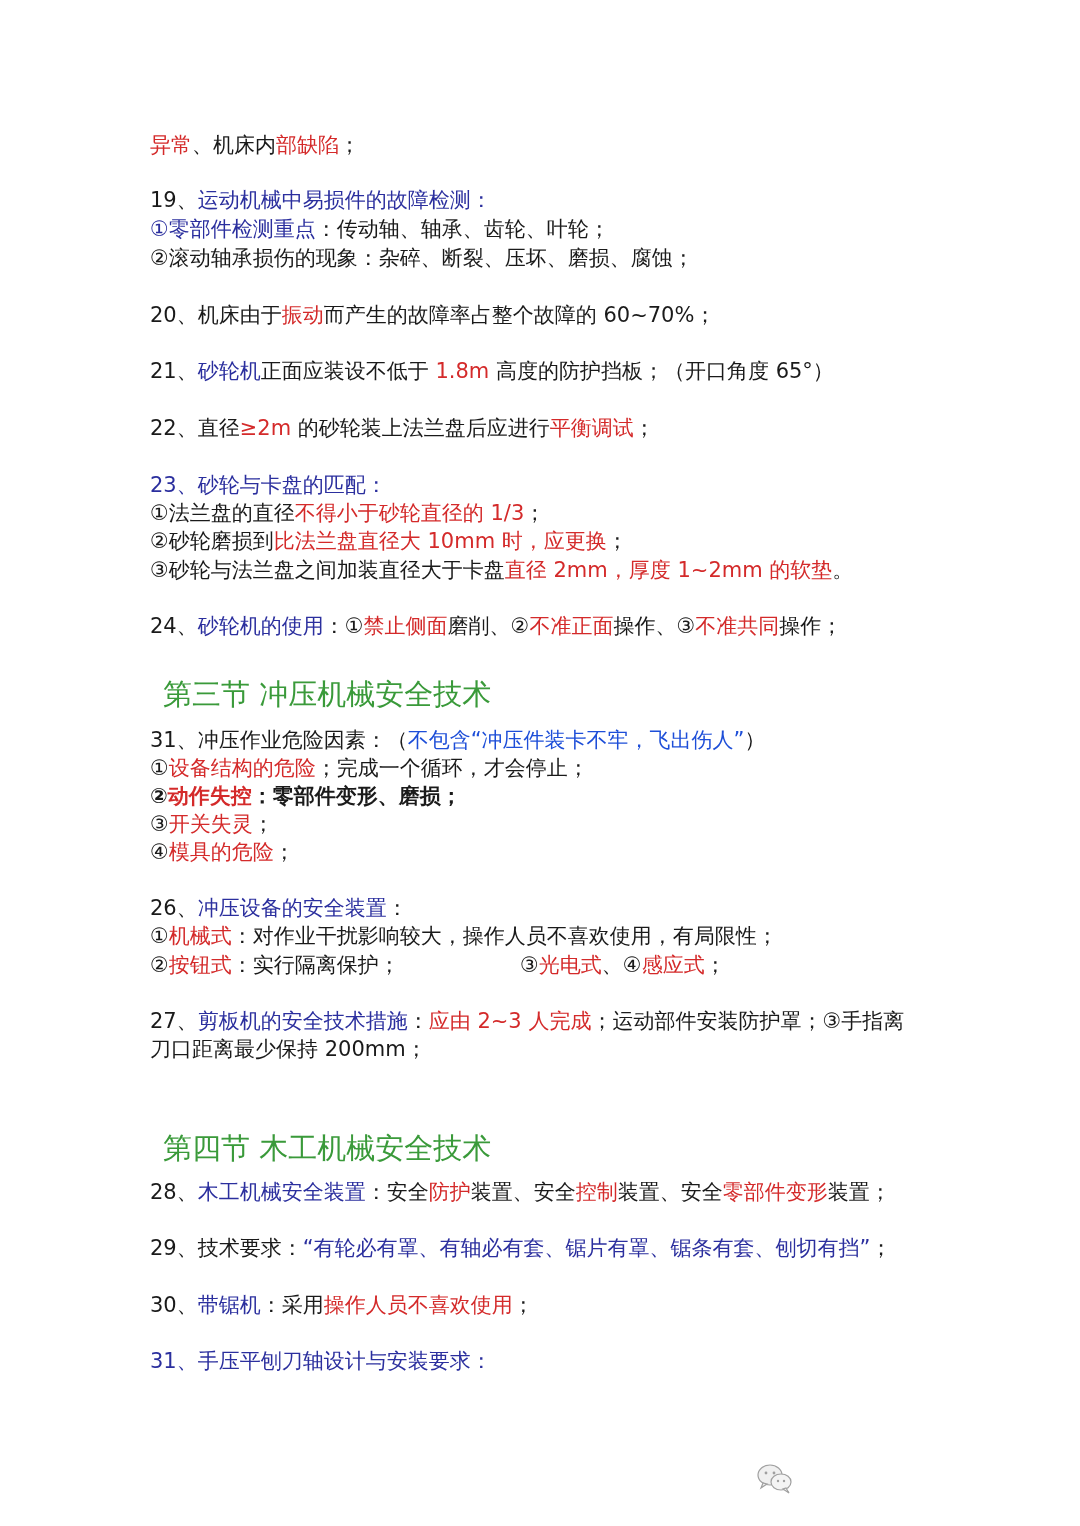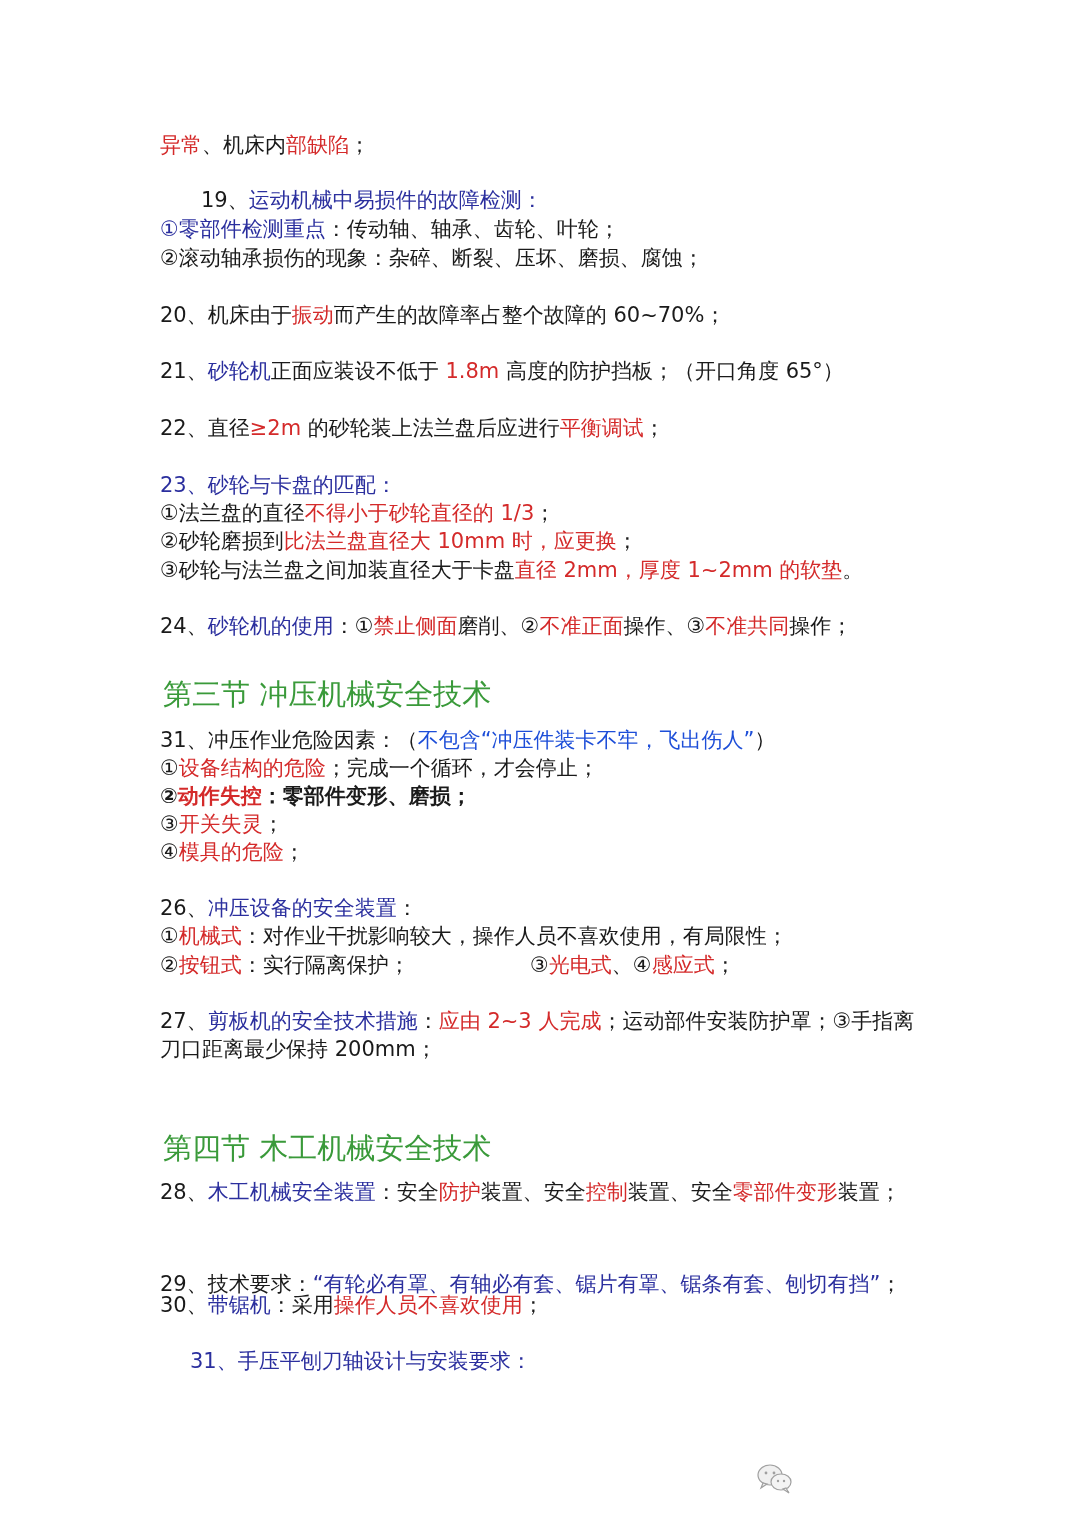--- a/index.html
+++ b/index.html
@@ -2,21 +2,21 @@
 <html><head>
   <meta charset="utf-8">
   <style>
     html, body { margin: 0; padding: 0; background: #ffffff; }
     body {
       width: 1080px; height: 1526px; position: relative; overflow: hidden;
       font-family: "DejaVu Sans", "Liberation Sans", sans-serif;
       color: #1a1a1a;
     }
     .line {
-      position: absolute; left: 160px; white-space: nowrap;
+      position: absolute; left: 150px; white-space: nowrap;
       font-size: 21px; line-height: 28px; height: 28px; text-align: center;
     }
     .line span { white-space: pre; }
     .c-black { color: #1a1a1a; }
     .c-red { color: #d42a2a; }
     .c-blue { color: #2b2f9e; }
     .c-green { color: #1d4ed8; }
     .section-title {
       position: absolute; left: 163px; white-space: nowrap;
       font-size: 29px; line-height: 36px; color: #3a9a3a;
@@ -27,21 +27,21 @@
       color: #e9e9e9; font-size: 27px;
       text-shadow: -1px -1px 0 #9a9a9a, 1px 1px 0 #ffffff;
     }
     .watermark svg { display: block; }
   </style>
 </head>
 <body>
 
 <div id="doc">
     <div class="line" style="top: 131px;"><span class="c-red">异常</span><span class="c-black">、机床内</span><span class="c-red">部缺陷</span><span class="c-black">；</span></div>
-    <div class="line" style="top: 186px; margin-left: 41px;"><span class="c-black">19、</span><span class="c-blue">运动机械中易损件的故障检测：</span></div>
+    <div class="line" style="top: 186px;"><span class="c-black">19、</span><span class="c-blue">运动机械中易损件的故障检测：</span></div>
     <div class="line" style="top: 215px;"><span class="c-blue">①零部件检测重点</span><span class="c-black">：传动轴、轴承、齿轮、叶轮；</span></div>
     <div class="line" style="top: 244px;"><span class="c-black">②滚动轴承损伤的现象：杂碎、断裂、压坏、磨损、腐蚀；</span></div>
     <div class="line" style="top: 301px;"><span class="c-black">20、机床由于</span><span class="c-red">振动</span><span class="c-black">而产生的故障率占整个故障的 60~70%；</span></div>
     <div class="line" style="top: 357px;"><span class="c-black">21、</span><span class="c-blue">砂轮机</span><span class="c-black">正面应装设不低于 </span><span class="c-red">1.8m</span><span class="c-black"> 高度的防护挡板；（开口角度 65°）</span></div>
     <div class="line" style="top: 414px;"><span class="c-black">22、直径</span><span class="c-red">≥2m</span><span class="c-black"> 的砂轮装上法兰盘后应进行</span><span class="c-red">平衡调试</span><span class="c-black">；</span></div>
     <div class="line" style="top: 471px;"><span class="c-blue">23、砂轮与卡盘的匹配：</span></div>
     <div class="line" style="top: 499px;"><span class="c-black">①法兰盘的直径</span><span class="c-red">不得小于砂轮直径的 1/3</span><span class="c-black">；</span></div>
     <div class="line" style="top: 527px;"><span class="c-black">②砂轮磨损到</span><span class="c-red">比法兰盘直径大 10mm 时，应更换</span><span class="c-black">；</span></div>
     <div class="line" style="top: 556px;"><span class="c-black">③砂轮与法兰盘之间加装直径大于卡盘</span><span class="c-red">直径 2mm，厚度 1~2mm 的软垫</span><span class="c-black">。</span></div>
     <div class="line" style="top: 612px;"><span class="c-black">24、</span><span class="c-blue">砂轮机的使用</span><span class="c-black">：①</span><span class="c-red">禁止侧面</span><span class="c-black">磨削、②</span><span class="c-red">不准正面</span><span class="c-black">操作、③</span><span class="c-red">不准共同</span><span class="c-black">操作；</span></div>
@@ -49,23 +49,23 @@
     <div class="line" style="top: 754px;"><span class="c-black">①</span><span class="c-red">设备结构的危险</span><span class="c-black">；完成一个循环，才会停止；</span></div>
     <div class="line" style="top: 782px; font-weight: bold;"><span class="c-black">②</span><span class="c-red">动作失控</span><span class="c-black">：零部件变形、磨损；</span></div>
     <div class="line" style="top: 810px;"><span class="c-black">③</span><span class="c-red">开关失灵</span><span class="c-black">；</span></div>
     <div class="line" style="top: 838px;"><span class="c-black">④</span><span class="c-red">模具的危险</span><span class="c-black">；</span></div>
     <div class="line" style="top: 894px;"><span class="c-black">26、</span><span class="c-blue">冲压设备的安全装置</span><span class="c-black">：</span></div>
     <div class="line" style="top: 922px;"><span class="c-black">①</span><span class="c-red">机械式</span><span class="c-black">：对作业干扰影响较大，操作人员不喜欢使用，有局限性；</span></div>
     <div class="line" style="top: 951px;"><span class="c-black">②</span><span class="c-red">按钮式</span><span class="c-black">：实行隔离保护；                  ③</span><span class="c-red">光电式</span><span class="c-black">、④</span><span class="c-red">感应式</span><span class="c-black">；</span></div>
     <div class="line" style="top: 1007px;"><span class="c-black">27、</span><span class="c-blue">剪板机的安全技术措施</span><span class="c-black">：</span><span class="c-red">应由 2~3 人完成</span><span class="c-black">；运动部件安装防护罩；③手指离</span></div>
     <div class="line" style="top: 1035px;"><span class="c-black">刀口距离最少保持 200mm；</span></div>
     <div class="line" style="top: 1178px;"><span class="c-black">28、</span><span class="c-blue">木工机械安全装置</span><span class="c-black">：安全</span><span class="c-red">防护</span><span class="c-black">装置、安全</span><span class="c-red">控制</span><span class="c-black">装置、安全</span><span class="c-red">零部件变形</span><span class="c-black">装置；</span></div>
-    <div class="line" style="top: 1234px; margin-top: 36px;"><span class="c-black">29、技术要求：</span><span class="c-blue">“有轮必有罩、有轴必有套、锯片有罩、锯条有套、刨切有挡”</span><span class="c-black">；</span></div>
+    <div class="line" style="top: 1234px;"><span class="c-black">29、技术要求：</span><span class="c-blue">“有轮必有罩、有轴必有套、锯片有罩、锯条有套、刨切有挡”</span><span class="c-black">；</span></div>
     <div class="line" style="top: 1291px;"><span class="c-black">30、</span><span class="c-blue">带锯机</span><span class="c-black">：采用</span><span class="c-red">操作人员不喜欢使用</span><span class="c-black">；</span></div>
-    <div class="line" style="top: 1347px; margin-left: 30px;"><span class="c-blue">31、手压平刨刀轴设计与安装要求：</span></div>
+    <div class="line" style="top: 1347px;"><span class="c-blue">31、手压平刨刀轴设计与安装要求：</span></div>
     <div class="section-title" style="top: 676px;">第三节  冲压机械安全技术</div>
     <div class="section-title" style="top: 1130px;">第四节  木工机械安全技术</div>
   </div>
 
 <div class="watermark">
   <span>
     <svg width="40" height="32" viewBox="0 0 40 32">
       <ellipse cx="15" cy="12" rx="12" ry="10" fill="#f0f0f0" stroke="#a0a0a0" stroke-width="1.2"></ellipse>
       <path d="M8 20 L6 25 L12 21 Z" fill="#f0f0f0" stroke="#a0a0a0" stroke-width="1.2"></path>
       <ellipse cx="26" cy="19" rx="10" ry="8" fill="#f4f4f4" stroke="#a0a0a0" stroke-width="1.2"></ellipse>

